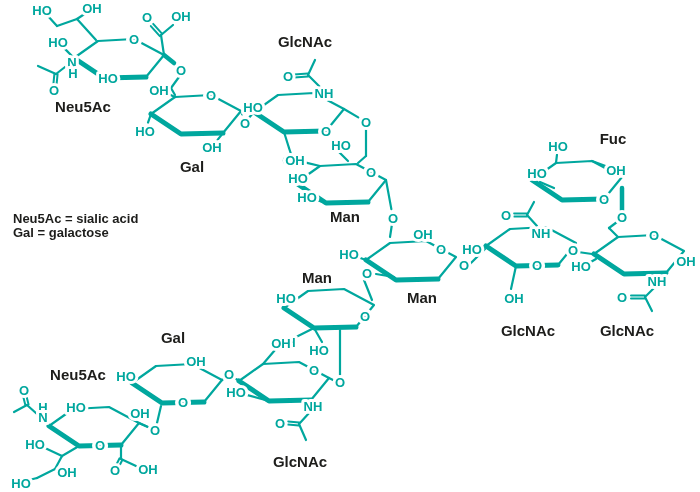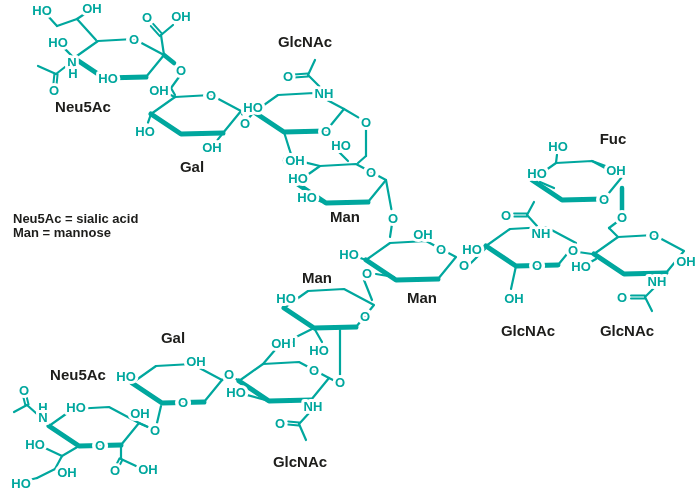--- a/index.html
+++ b/index.html
@@ -212,15 +212,15 @@
       <text x="422" y="303" text-anchor="middle" fill="#1d1d1b" class="sugname">Man</text>
       <text x="613" y="144" text-anchor="middle" fill="#1d1d1b" class="sugname">Fuc</text>
       <text x="528" y="336" text-anchor="middle" fill="#1d1d1b" class="sugname">GlcNAc</text>
       <text x="627" y="336" text-anchor="middle" fill="#1d1d1b" class="sugname">GlcNAc</text>
       <text x="173" y="343" text-anchor="middle" fill="#1d1d1b" class="sugname">Gal</text>
       <text x="78" y="380" text-anchor="middle" fill="#1d1d1b" class="sugname">Neu5Ac</text>
       <text x="300" y="467" text-anchor="middle" fill="#1d1d1b" class="sugname">GlcNAc</text>
     </svg>
   <div id="legend" style="left: 2px; top: 212px; color: rgb(29, 29, 27);">
       <div class="lline"><span>Neu5Ac = sialic acid</span></div>
-      <div class="lline"><span>Man = mannose</span></div>
+      <div class="lline"><span>Gal = galactose</span></div>
     </div>
 </div>
 
 </body></html>

